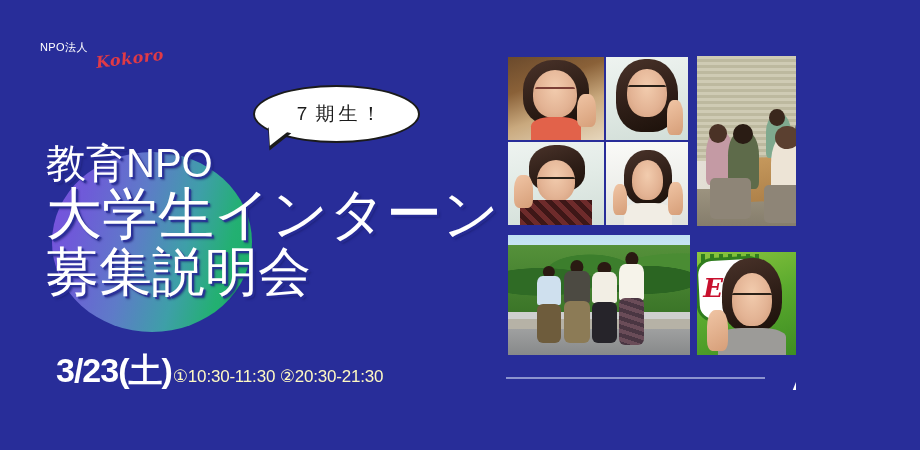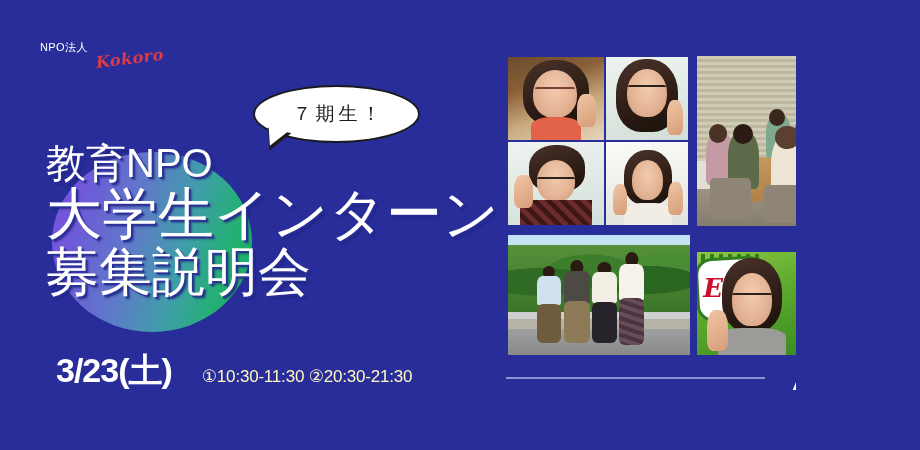--- a/index.html
+++ b/index.html
@@ -112,21 +112,21 @@
     border-left:6px solid transparent;
     border-right:15px solid transparent;
     border-top:19px solid #ffffff;
     transform:rotate(14deg);
   }
 
   
   .date-row{
     position:absolute;
     left:56px;top:348px;
-    display:flex;align-items:baseline;gap:30px;
+    display:flex;align-items:baseline;gap:1px;
     white-space:nowrap;
   }
   .date-main{
     color:#ffffff;
     font-size:34px;
     font-weight:700;
     letter-spacing:-1px;
   }
   .date-times{
     color:#fef9c3;

